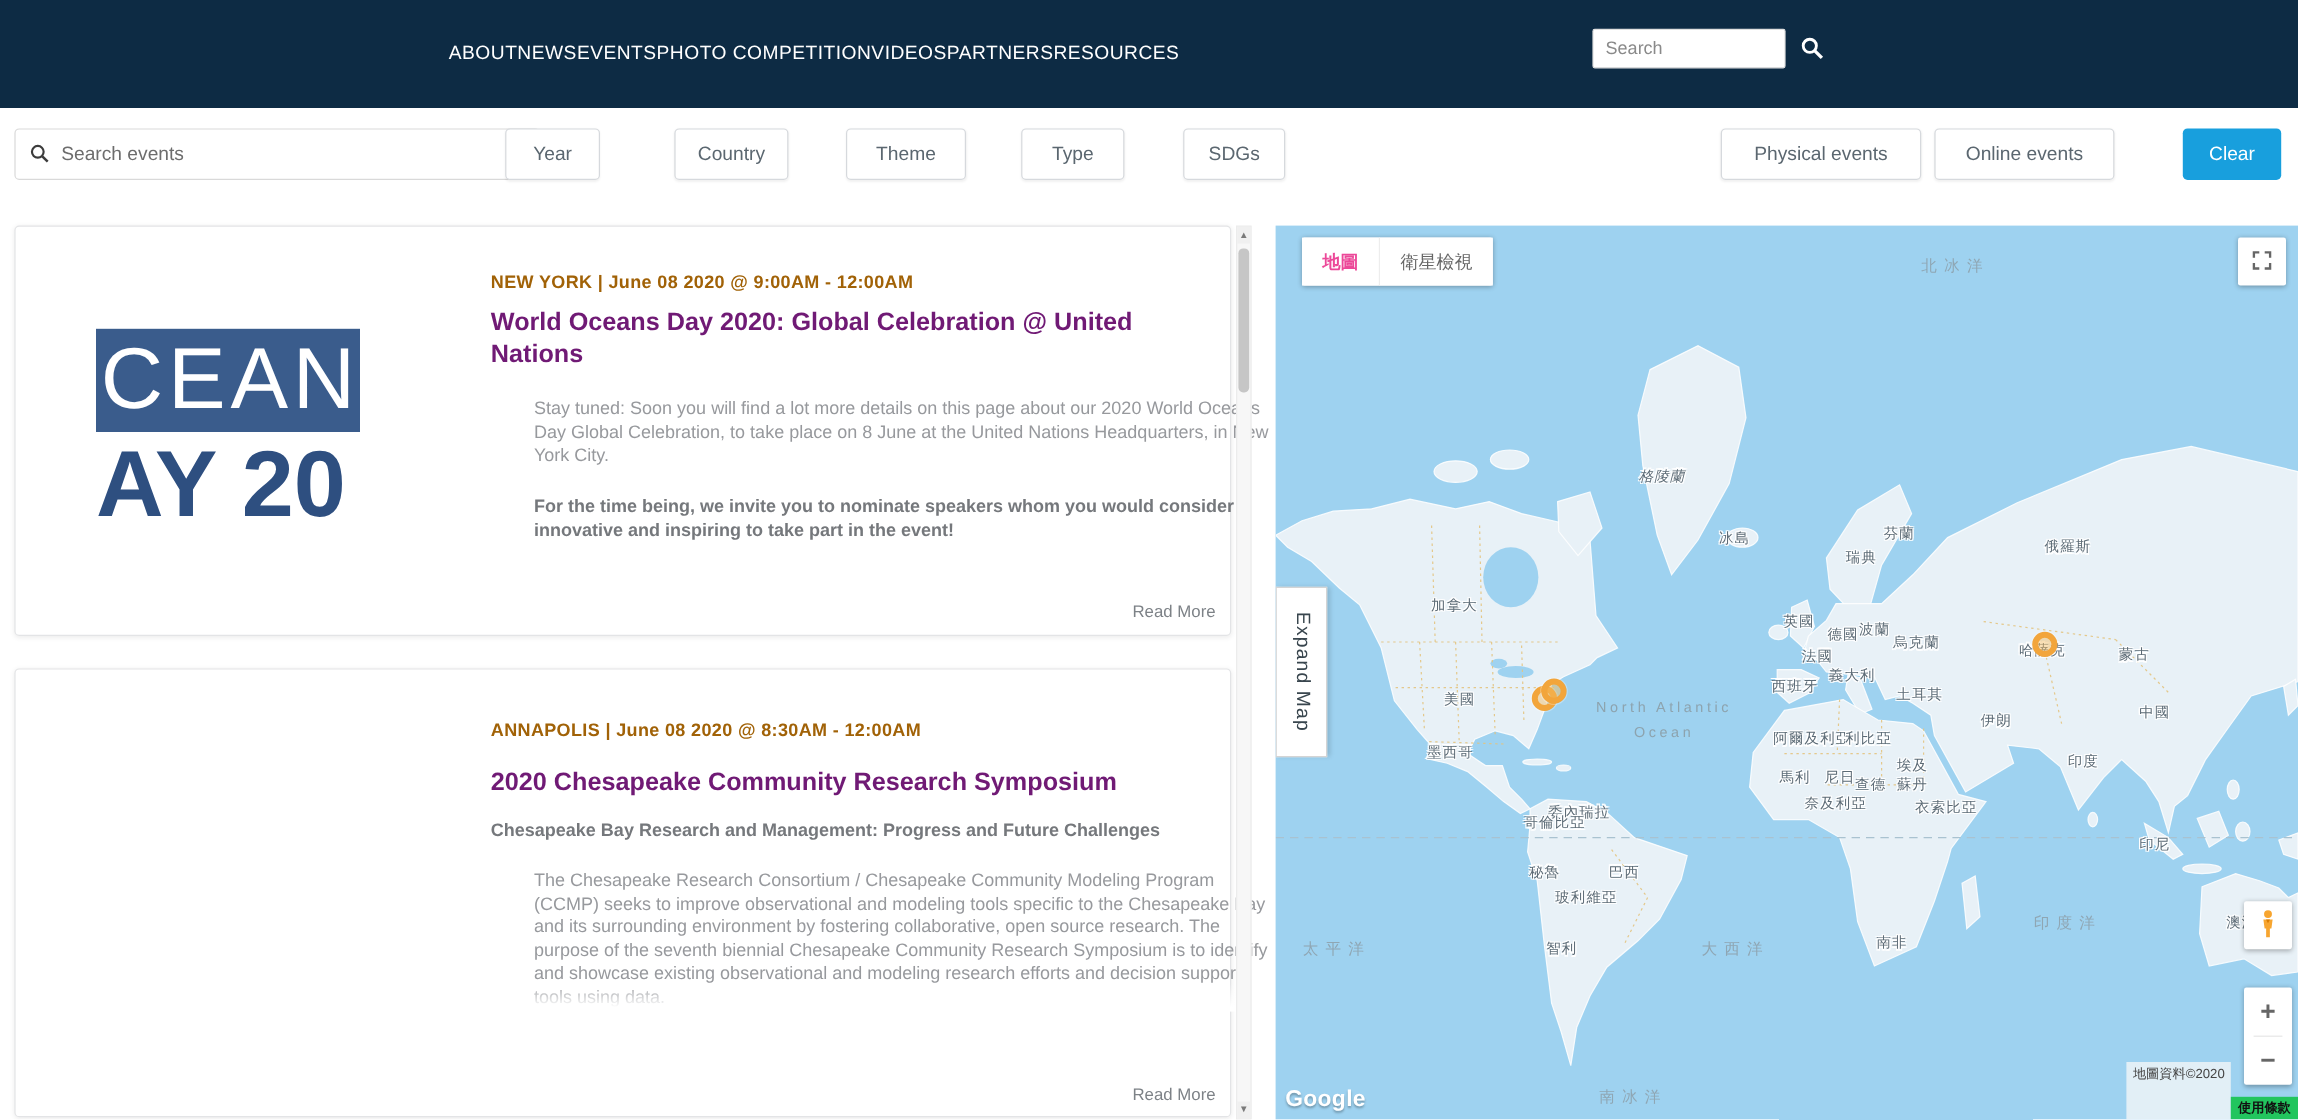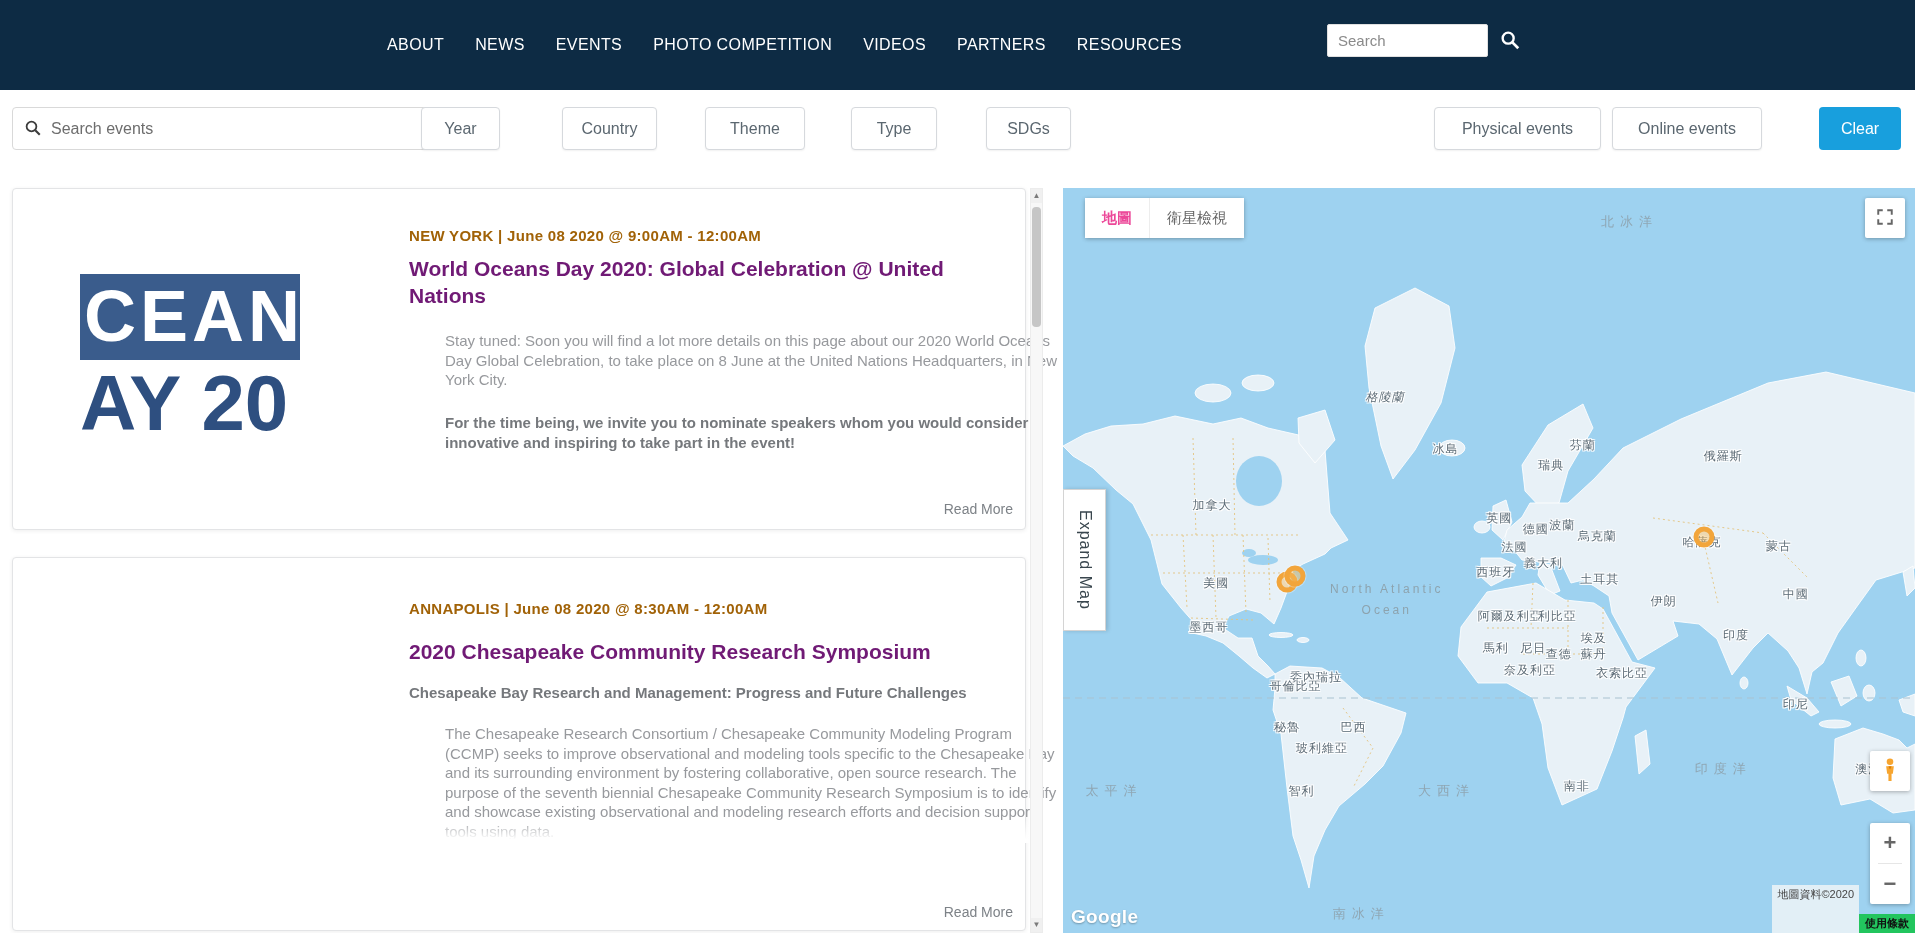--- a/index.html
+++ b/index.html
@@ -2,21 +2,21 @@
 <html><head>
 <meta charset="utf-8">
 <style>
   * { margin:0; padding:0; box-sizing:border-box; }
   html,body { width:1915px; height:933px; overflow:hidden; background:#fff;
     font-family:"Liberation Sans", sans-serif; }
   #page { position:relative; width:1915px; height:933px; overflow:hidden; }
 
   
   .header { position:absolute; left:0; top:0; width:1915px; height:90px; background:#0d2b44; }
-  .nav { position:absolute; left:387px; top:0; height:90px; display:flex; align-items:center; gap:31px; }
+  .nav { position:absolute; left:374px; top:0; height:90px; display:flex; align-items:center; }
   .nav-item { color:#fff; font-size:16px; letter-spacing:.4px; cursor:pointer; white-space:nowrap; }
   .nav-search { position:absolute; left:1327px; top:24px; width:161px; height:33px; }
   .nav-search input { width:100%; height:100%; border:1px solid #e0e0e0; border-radius:2px;
     padding:0 10px; font-size:15px; color:#333; outline:none; font-family:inherit; }
   .nav-search input::placeholder { color:#8a8a8a; }
   .nav-search-btn { position:absolute; left:1497px; top:28px; width:26px; height:26px;
     background:none; border:none; cursor:pointer; }
 
   
   .f-search { position:absolute; left:12px; top:107px; width:438px; height:43px; }
@@ -39,21 +39,21 @@
     cursor:pointer; font-family:inherit; }
 
   
   .card { position:absolute; left:12px; width:1014px; background:#fff;
     border:1px solid #e3e4e6; border-radius:4px; box-shadow:0 1px 4px rgba(0,0,0,.07); }
   .card1 { top:188px; height:342px; }
   .card2 { top:557px; height:374px; }
   .thumb { position:absolute; left:67px; top:80px; width:220px; height:177px;
     background:#fff; overflow:hidden; }
   .thumb .band-blue { position:absolute; left:0; top:5px; width:100%; height:86px;
-    background:#3a5c8c; color:#fff; font-weight:bold; font-size:72px; line-height:84px;
+    background:#3a5c8c; color:#fff; font-weight:normal; font-size:72px; line-height:84px;
     padding-left:4px; letter-spacing:4px; white-space:nowrap; }
   .thumb .band-white { position:absolute; left:0; top:95px; width:100%; height:82px;
     color:#2e4f80; font-weight:bold; font-size:78px; line-height:78px; white-space:nowrap; }
   .meta  { position:absolute; left:396px; color:#a16207; font-size:15px; font-weight:bold;
     letter-spacing:.3px; white-space:nowrap; }
   .title { position:absolute; left:396px; width:585px; color:#701a75; font-size:21px;
     font-weight:bold; line-height:27px; cursor:pointer; }
   .body  { position:absolute; left:396px; width:614px; color:#97999d; font-size:15px;
     line-height:19.5px;margin-left:36px; }
   .body.bold, .subtitle { color:#75787c; font-weight:bold; }

